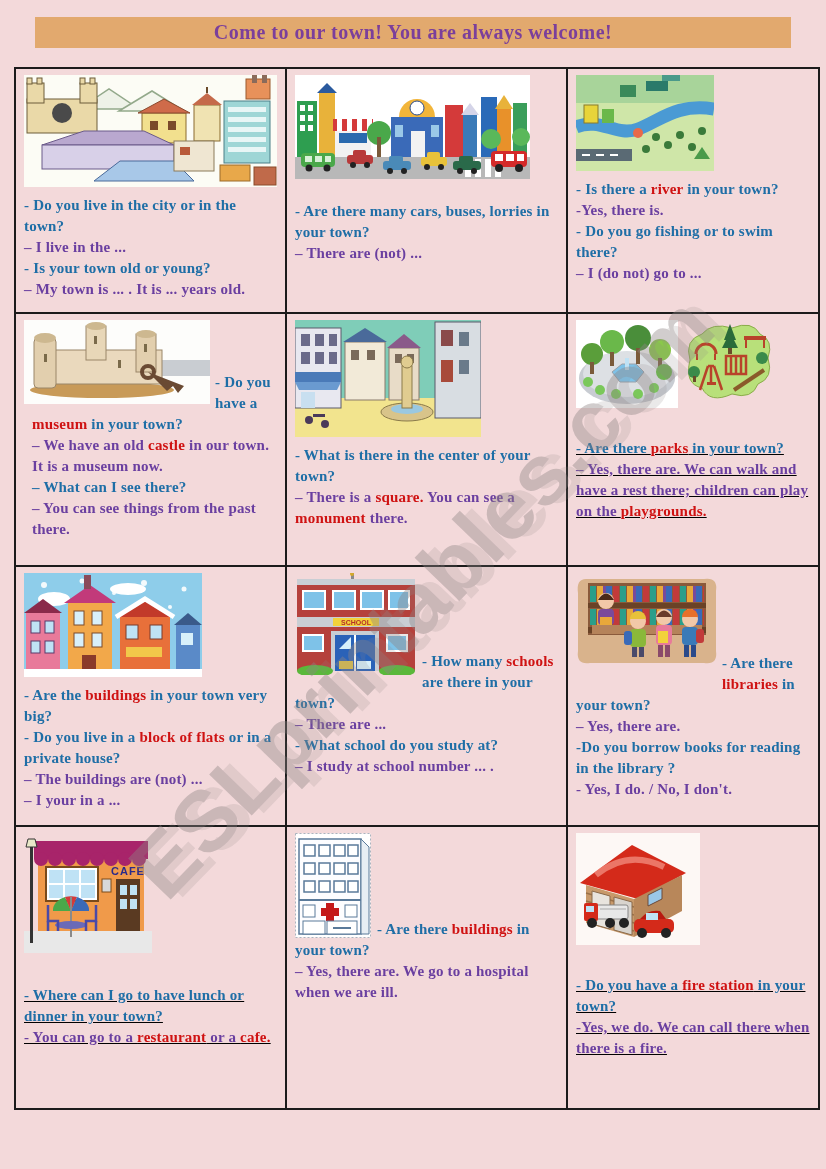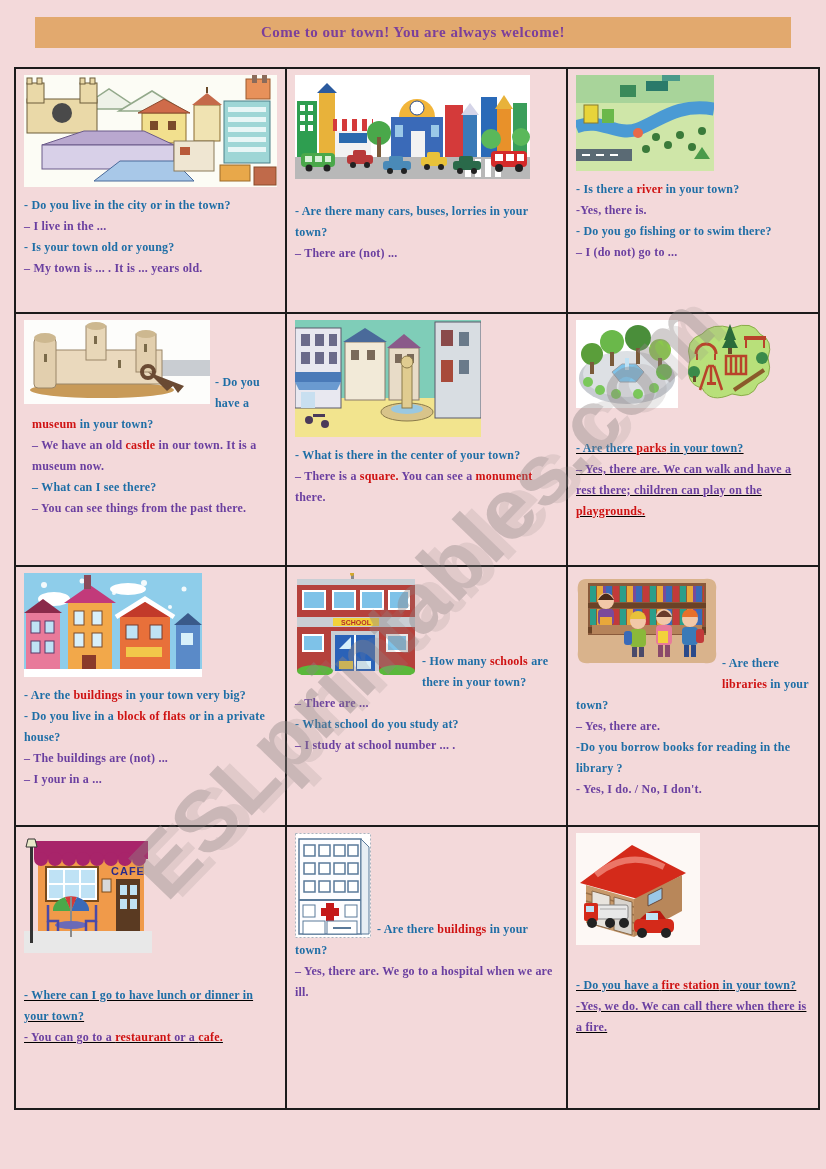--- a/index.html
+++ b/index.html
@@ -11,34 +11,34 @@
   body{
     width:826px;height:1169px;position:relative;overflow:hidden;
     background:var(--background);
     font-family:"Liberation Serif","DejaVu Serif",serif;
   }
   .banner{
     position:absolute;left:35px;top:17px;width:756px;height:31px;
     background:var(--banner);display:flex;align-items:center;justify-content:center;
   }
   .banner h1{
-    font-size:15px;font-weight:bold;color:var(--title);letter-spacing:.5px;white-space:nowrap;font-family:Liberation Serif, serif;
+    font-size:20px;font-weight:bold;color:var(--title);letter-spacing:.5px;white-space:nowrap;font-family:Liberation Serif, serif;
   }
   .grid{
     position:absolute;left:14px;top:67px;width:806px;
     display:grid;grid-template-columns:271px 281px 252px;
     grid-template-rows:245px 253px 260px 283px;
     border-top:2px solid var(--border);border-left:2px solid var(--border);
     background:var(--background);
   }
   .cell{
     border-right:2px solid var(--border);border-bottom:2px solid var(--border);
     padding:6px 8px;overflow:hidden;
   }
-  .line{font-size:12px;line-height:21px;font-weight:bold;letter-spacing:.2px;}
+  .line{font-size:15px;line-height:21px;font-weight:bold;letter-spacing:.2px;}
   .seg-question{color:var(--question);}
   .seg-answer{color:var(--answer);}
   .seg-keyword{color:var(--keyword);}
   .img-block{display:block;line-height:0;}
   .float-img{float:left;margin-right:5px;line-height:0;}
   .mt8{margin-top:8px;} .mt18{margin-top:30px;text-decoration:underline;} .mt22{margin-top:22px;}
   .pt52{padding-top:52px;margin-left:8px;} .pt78{padding-top:78px;} .pt80{padding-top:80px;} .pt86{padding-top:86px;}
   .watermark{
     position:absolute;left:422px;top:597px;z-index:5;
     transform:translate(-50%,-50%) rotate(-46deg);

